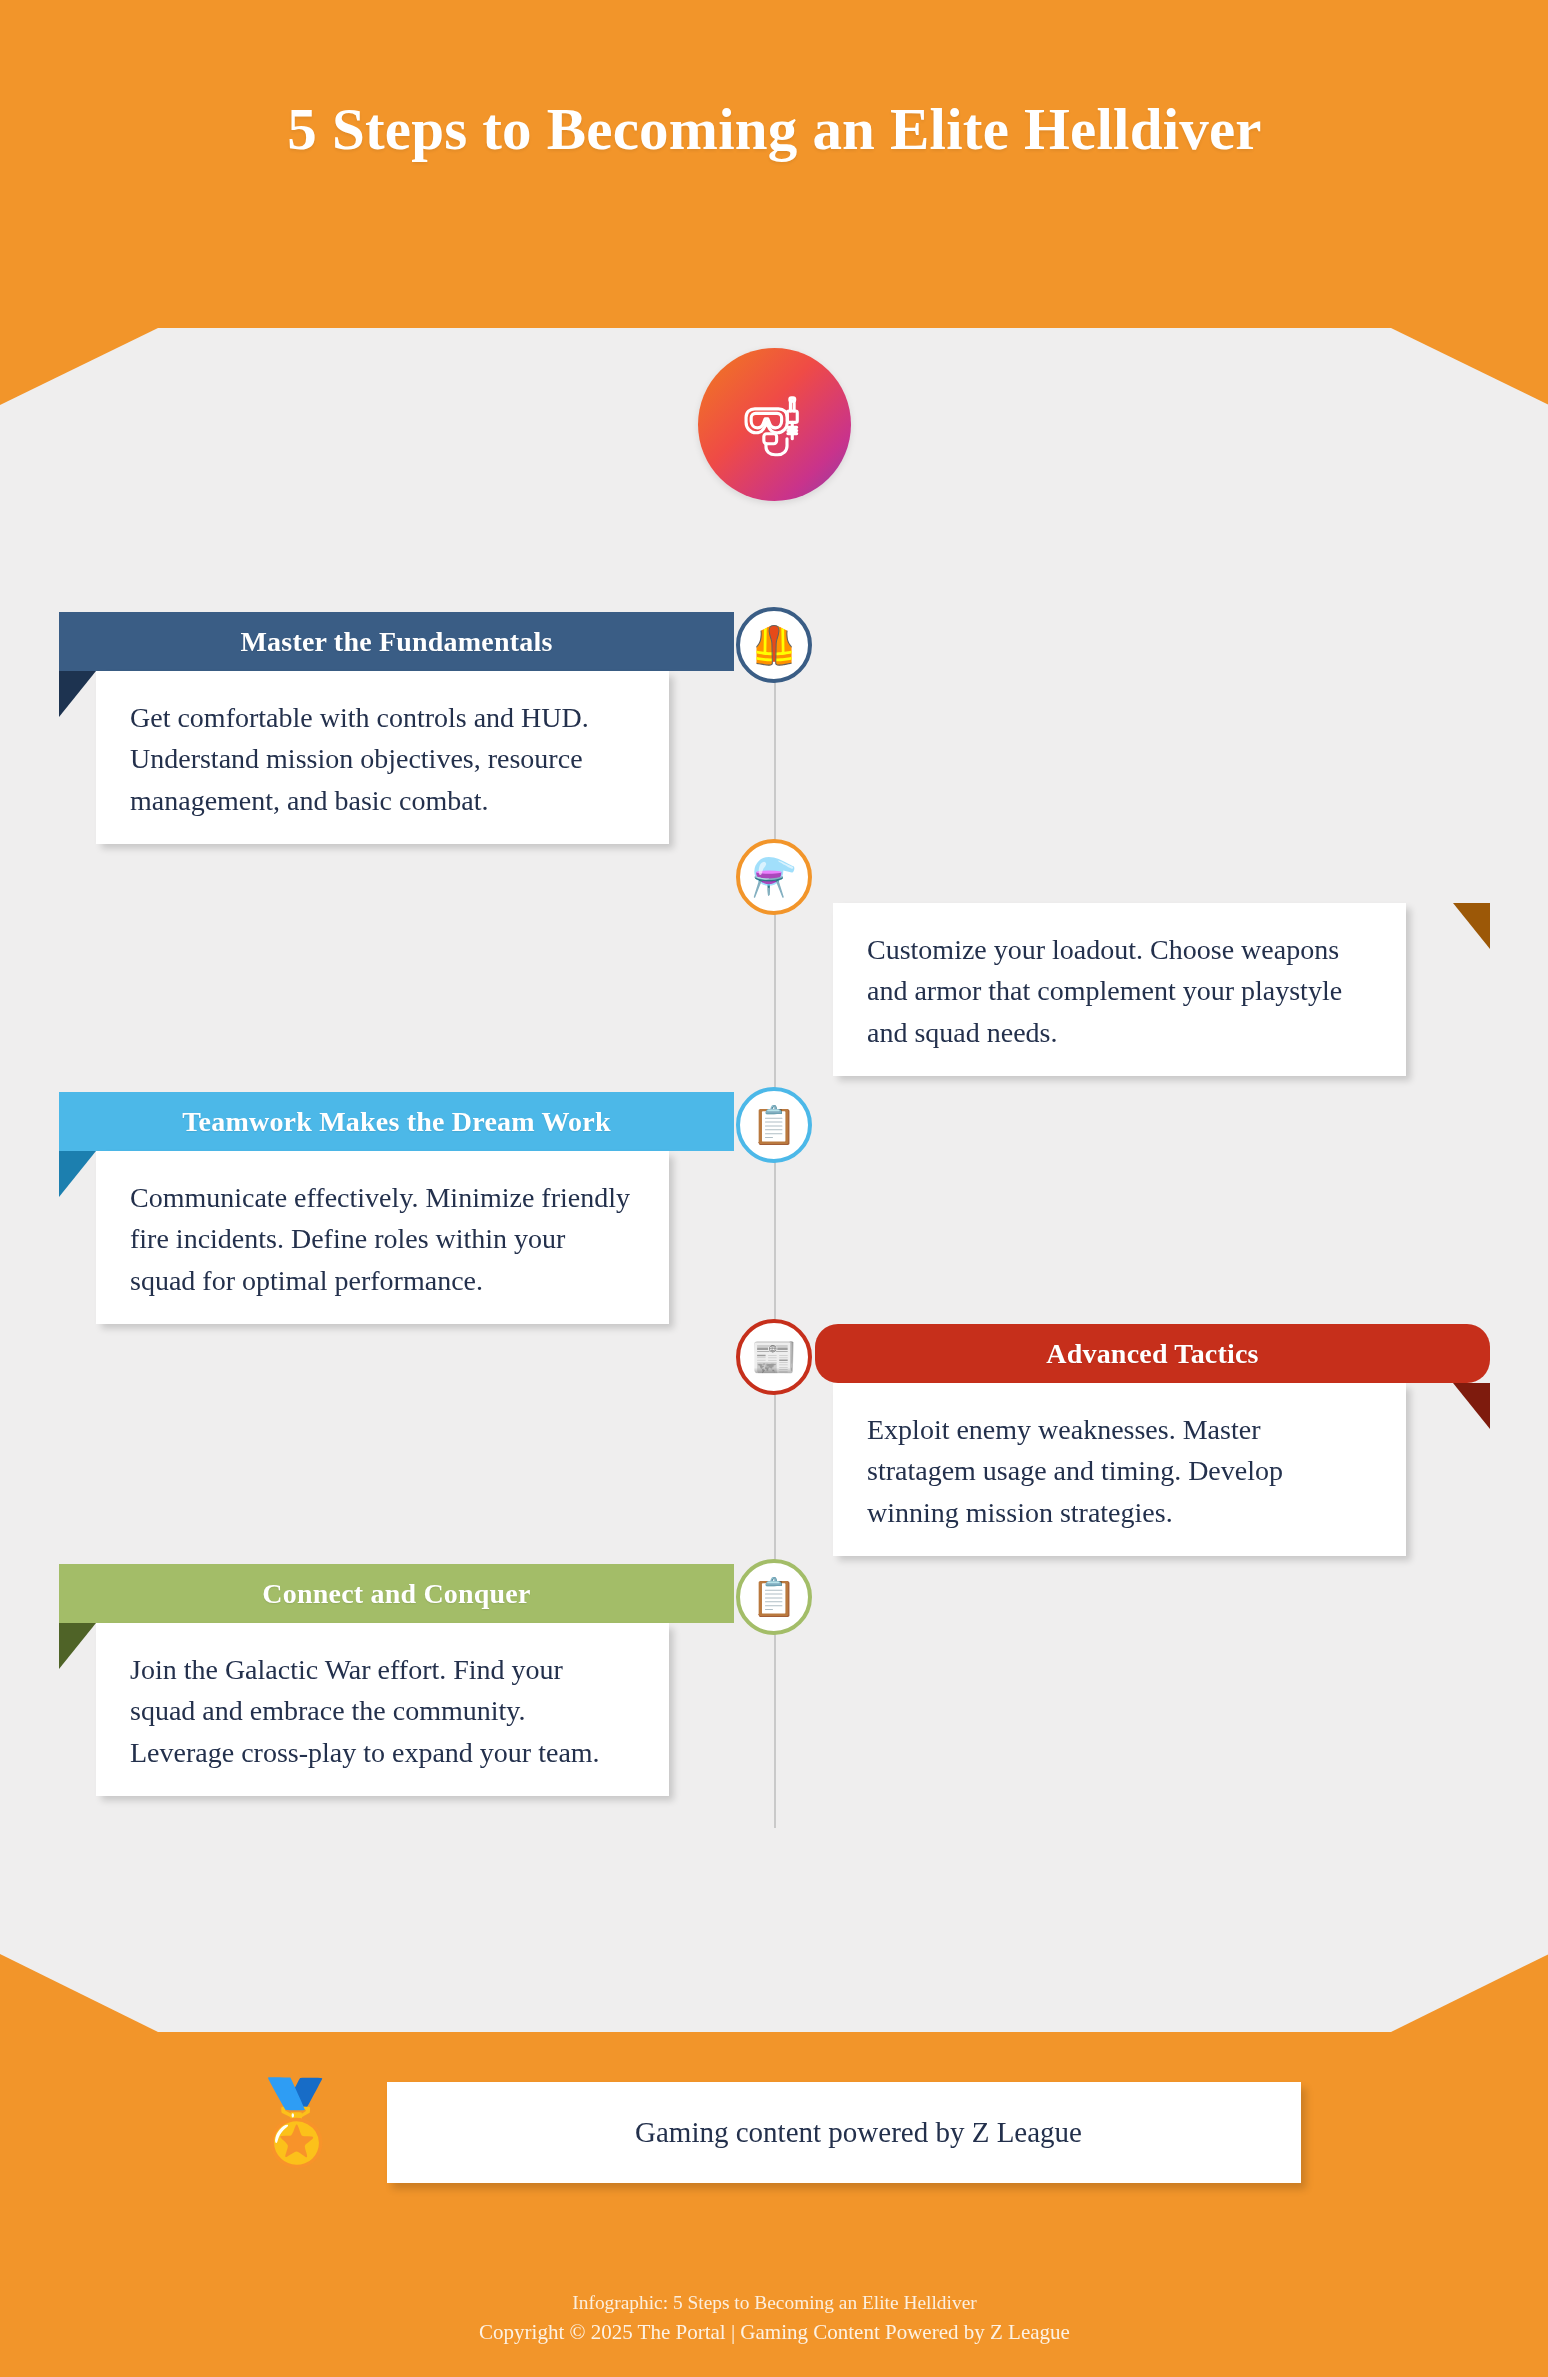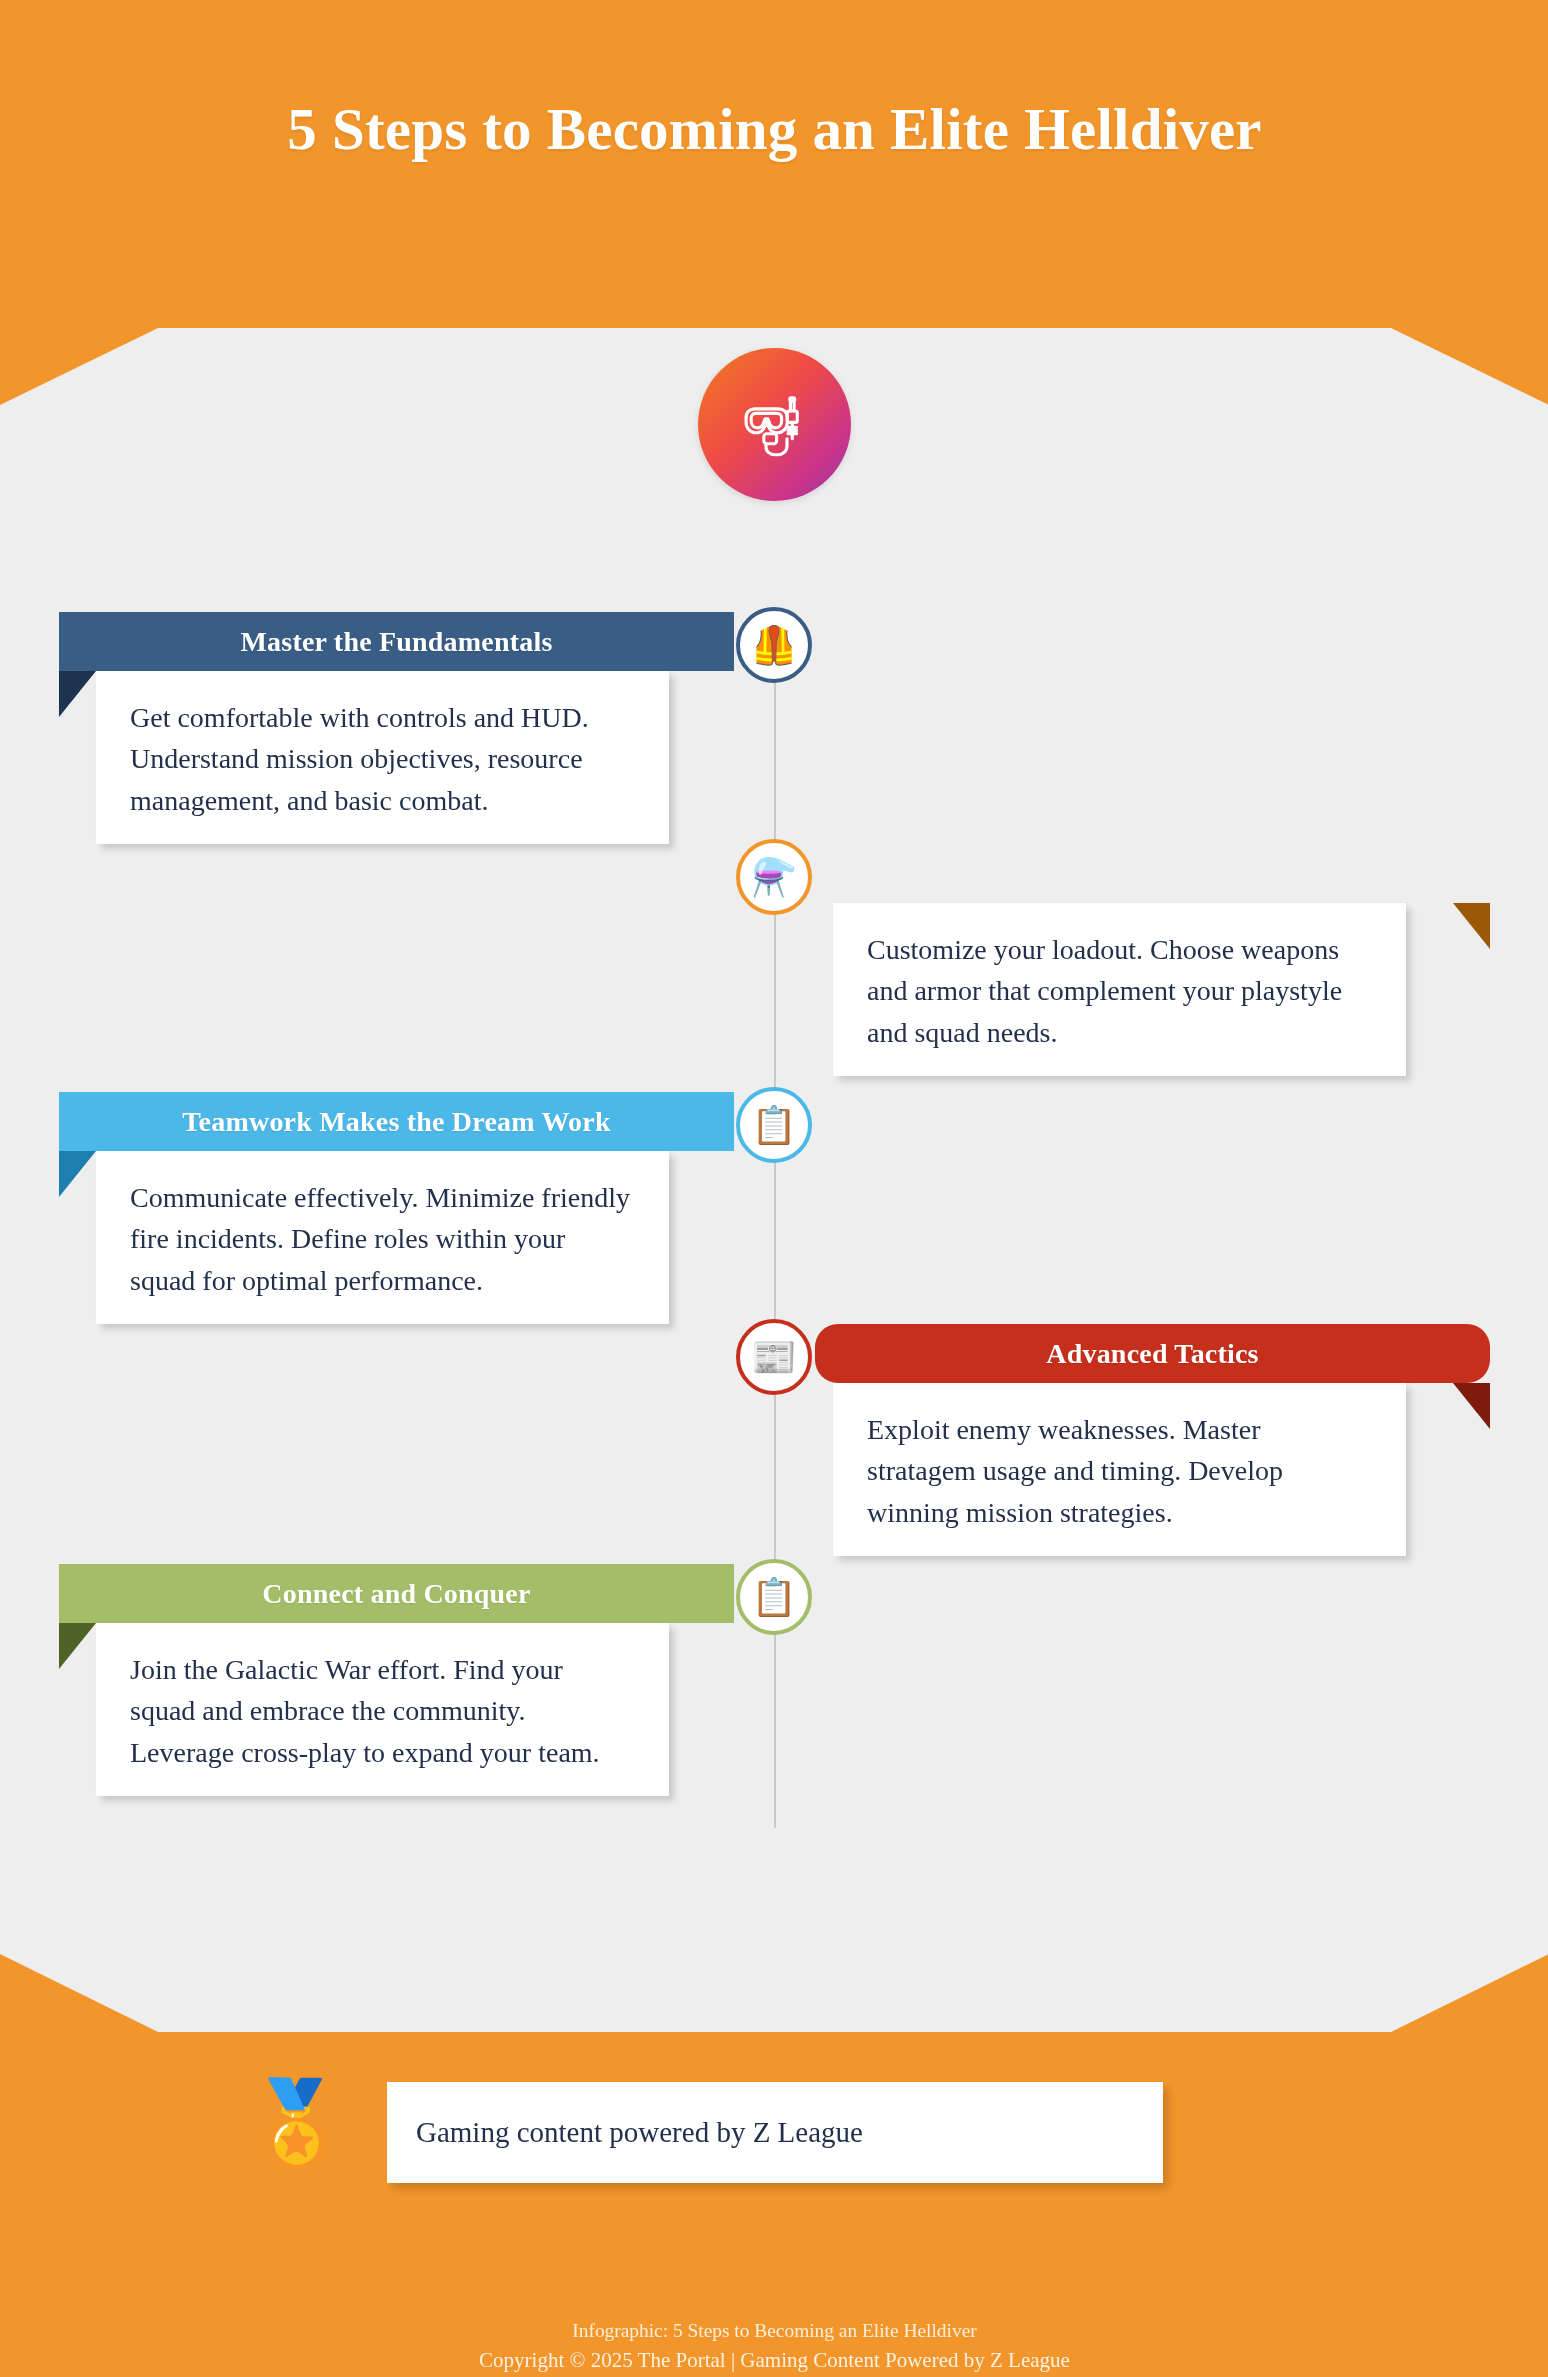--- a/index.html
+++ b/index.html
@@ -162,28 +162,29 @@
     font-size: 37px;
     line-height: 1;
     z-index: 5;
   }
 
   
   .footer-callout {
     position: absolute;
     left: 387px;
     top: 2082px;
-    width: 776px;
+    width: 914px;
     height: 101px;
     background: #ffffff;
     box-shadow: 5.4px 6.2px 7.7px rgba(0,0,0,0.16);
     display: flex;
     align-items: center;
     padding-left: 29px;
     box-sizing: border-box;
+    justify-content: center;
   }
   .footer-callout-text {
     font-family: "Liberation Serif", "DejaVu Serif", serif;
     font-size: 29px;
     color: #23304c;
   }
   .footer-medal {
     position: absolute;
     left: 246px;
     top: 2083px;
@@ -192,21 +193,20 @@
   }
 
   
   .copyright {
     position: absolute;
     left: 0;
     top: 2288px;
     width: 1549px;
     text-align: center;
     color: #fdf2e4;
-    margin-top: 28px;
   }
   .copyright-line1 {
     font-family: "Liberation Serif", "DejaVu Serif", serif;
     font-size: 19.4px;
     line-height: 1.5;
     opacity: 0.97;
   }
   .copyright-line2 {
     font-family: "Liberation Serif", "DejaVu Serif", serif;
     font-size: 21px;

